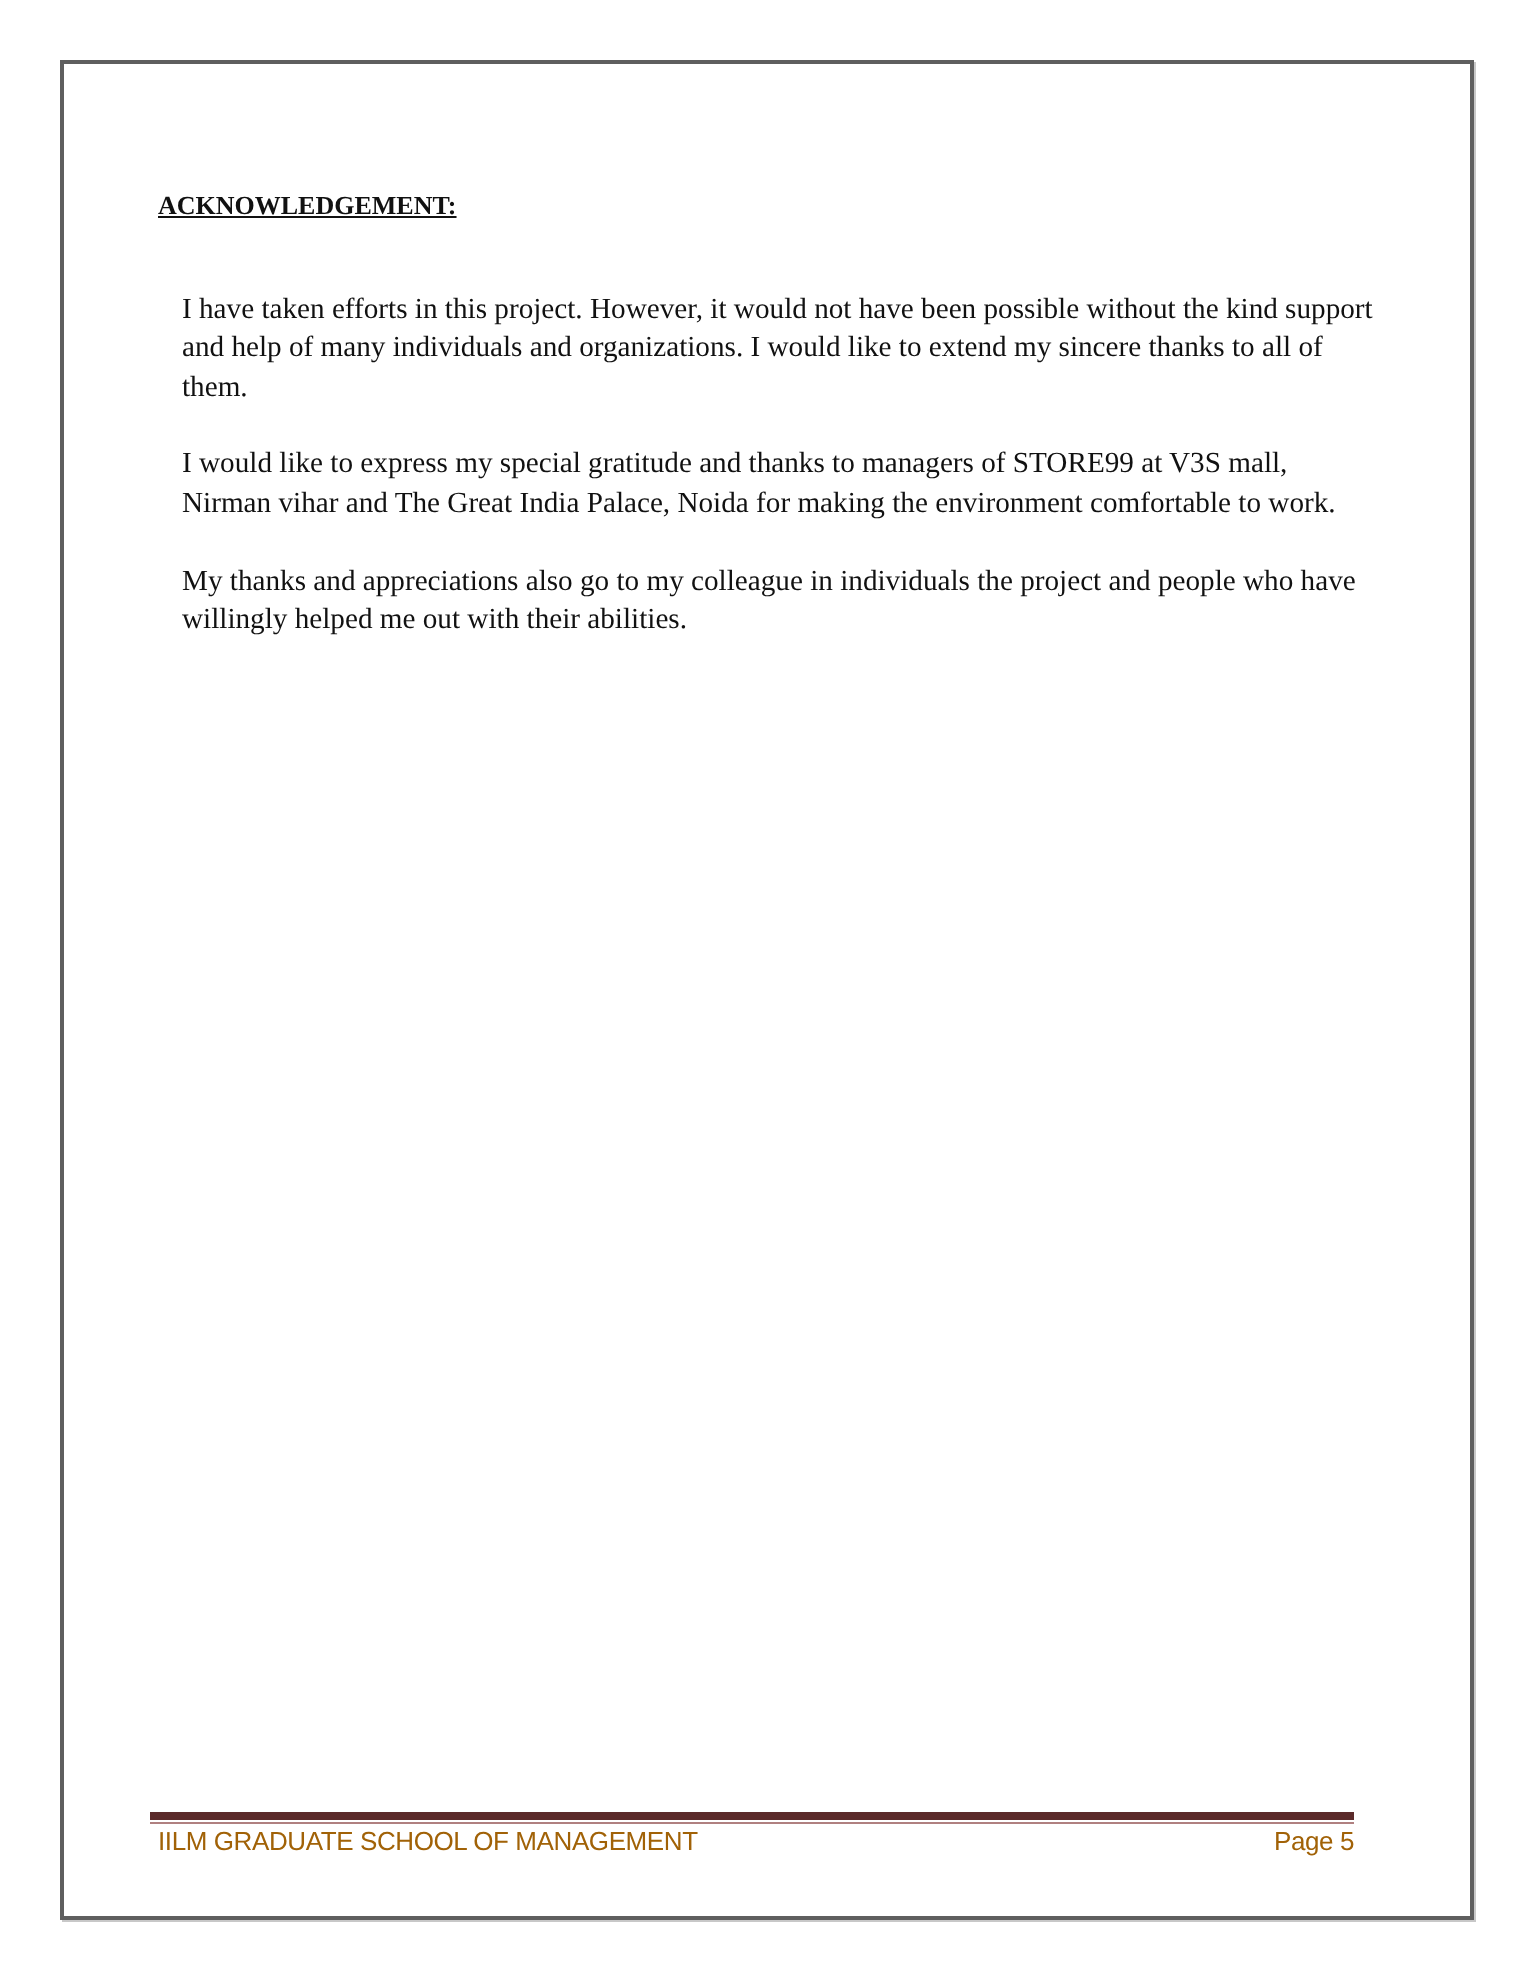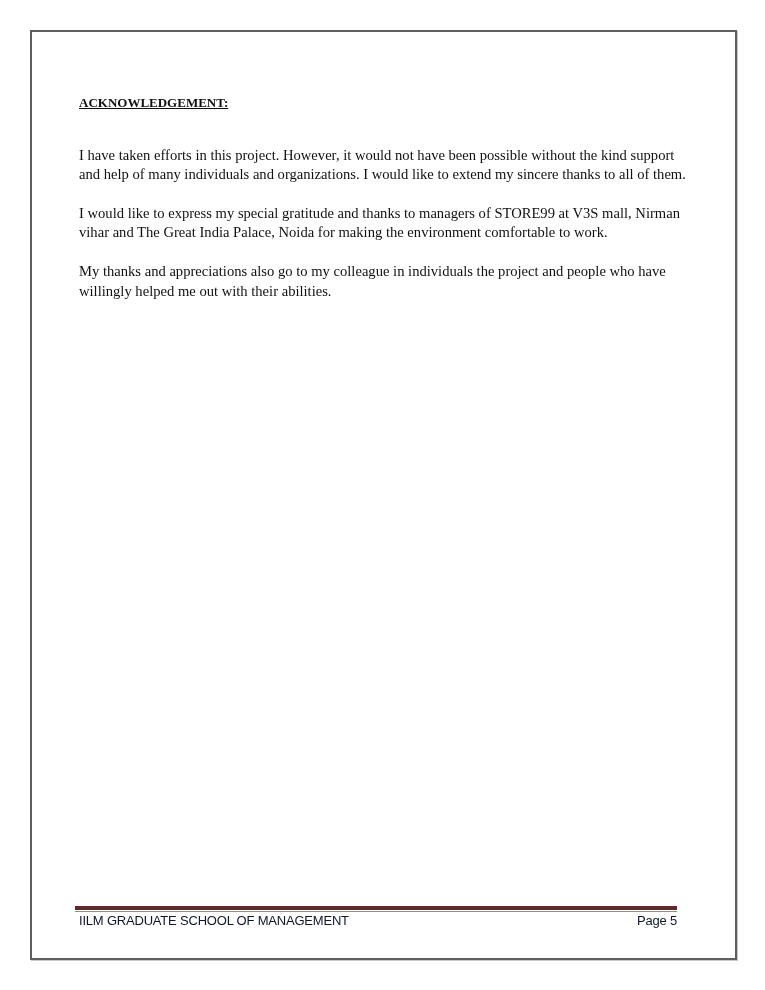--- a/index.html
+++ b/index.html
@@ -32,21 +32,21 @@
       line-height: 19.6px;
       color: #111111;
     }
     .heading {
       font-weight: bold;
       text-decoration: underline;
       font-size: 13px;
       margin: 0 0 33px 0;
     }
     .para {
-      margin: 0 0 19px 0;
+      margin: 0 0 19px 12px;
     }
     .footer-rule {
       position: absolute;
       left: 75px;
       top: 906px;
       width: 602px;
       height: 4px;
       background: #5b2a2a;
     }
     .footer-rule-thin {
@@ -59,21 +59,21 @@
     }
     .footer {
       position: absolute;
       left: 79px;
       top: 913px;
       width: 598px;
       display: flex;
       justify-content: space-between;
       font-family: "Liberation Sans", "DejaVu Sans", sans-serif;
       font-size: 13px;
-      color: #0f172a;
+      color: #a16207;
       letter-spacing: -0.2px;
       text-align: center;
     }
   </style>
 </head>
 <body>
 
 <div class="page-border"></div>
 
 <div class="content">

